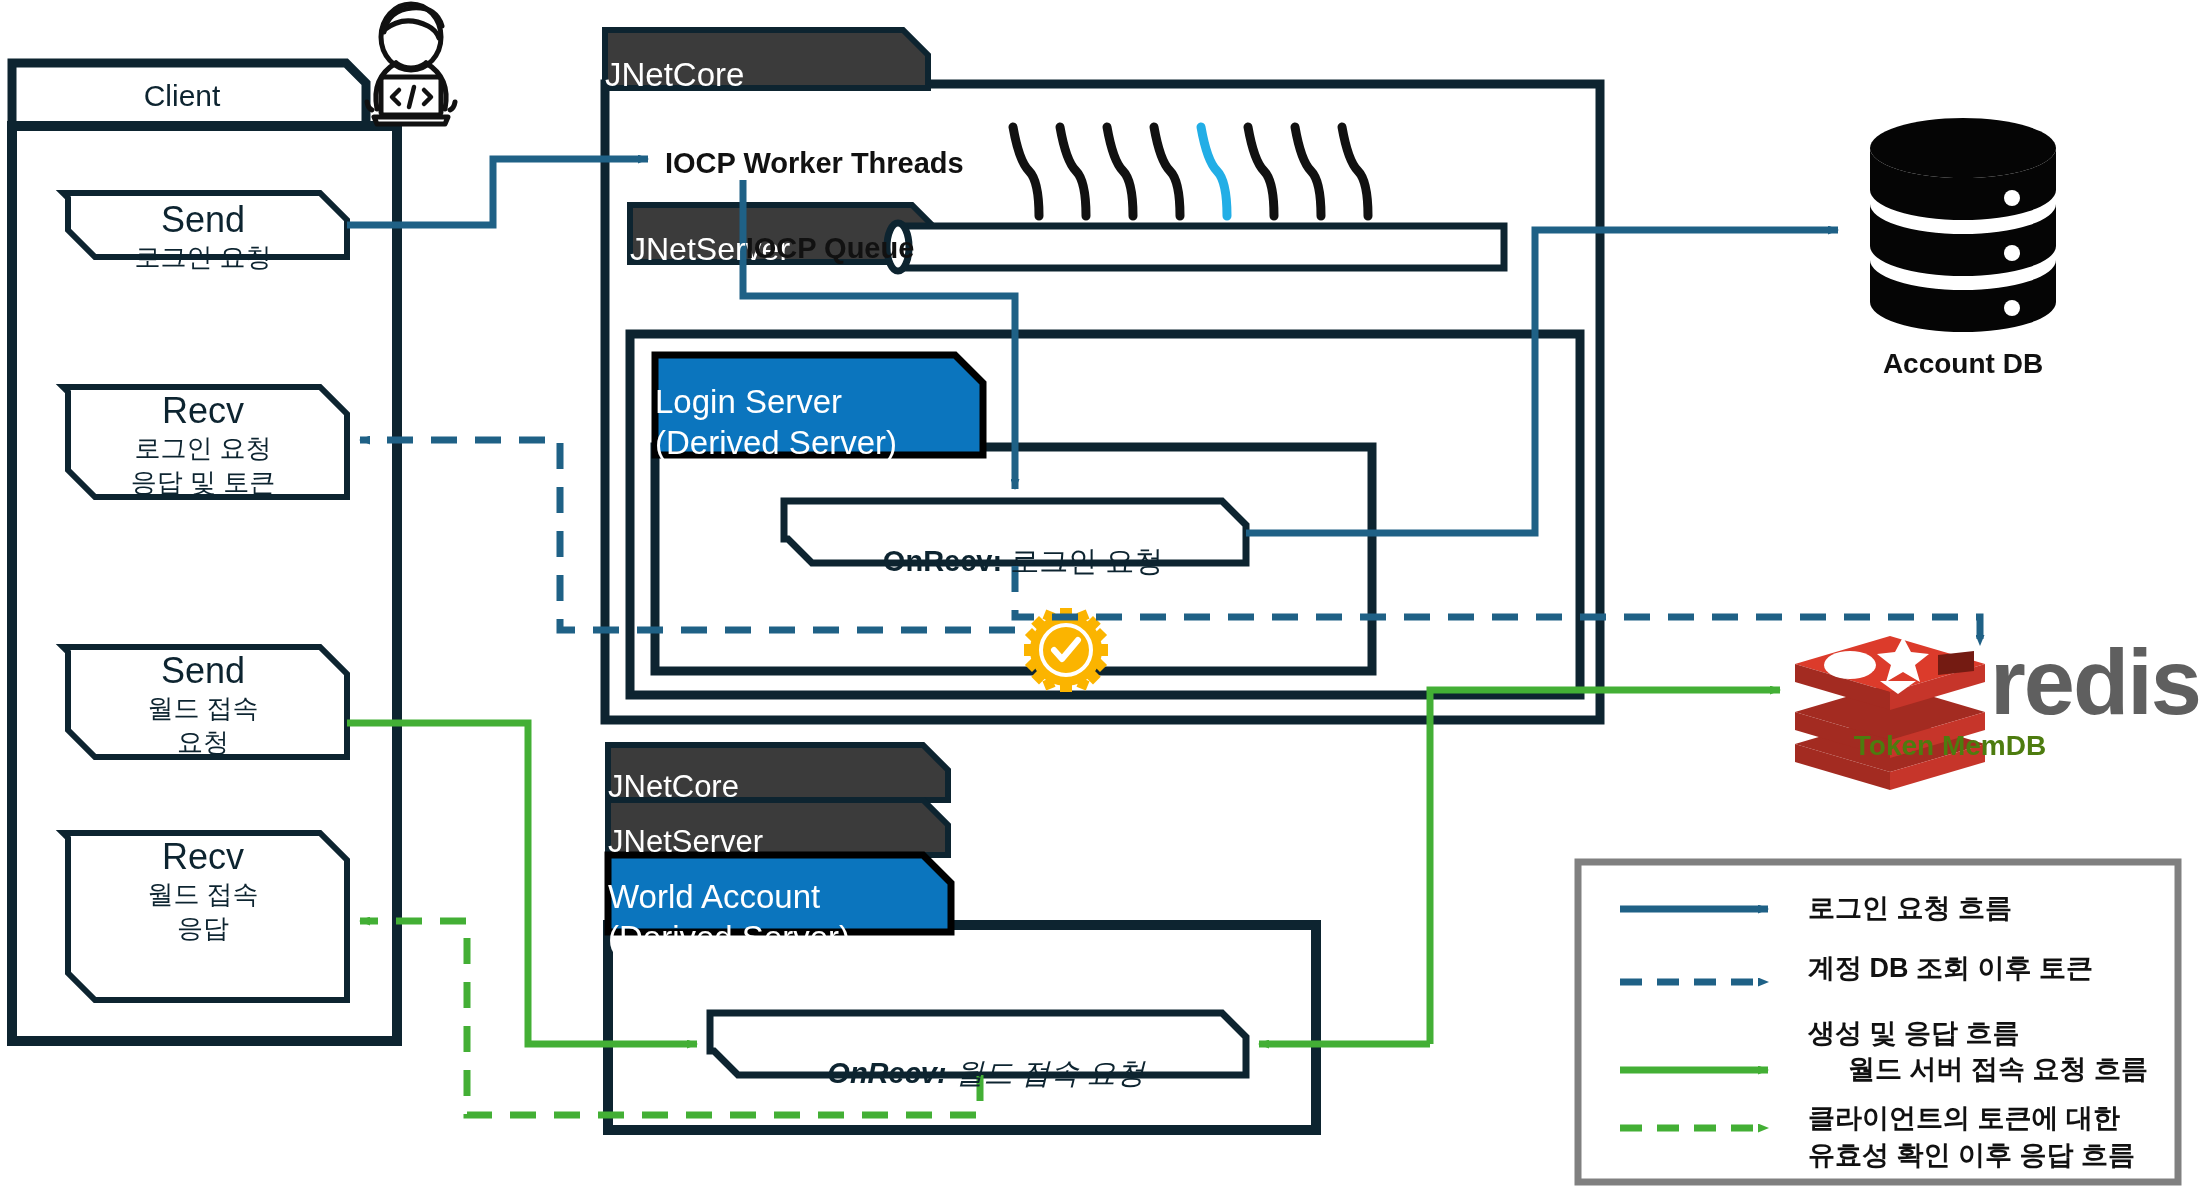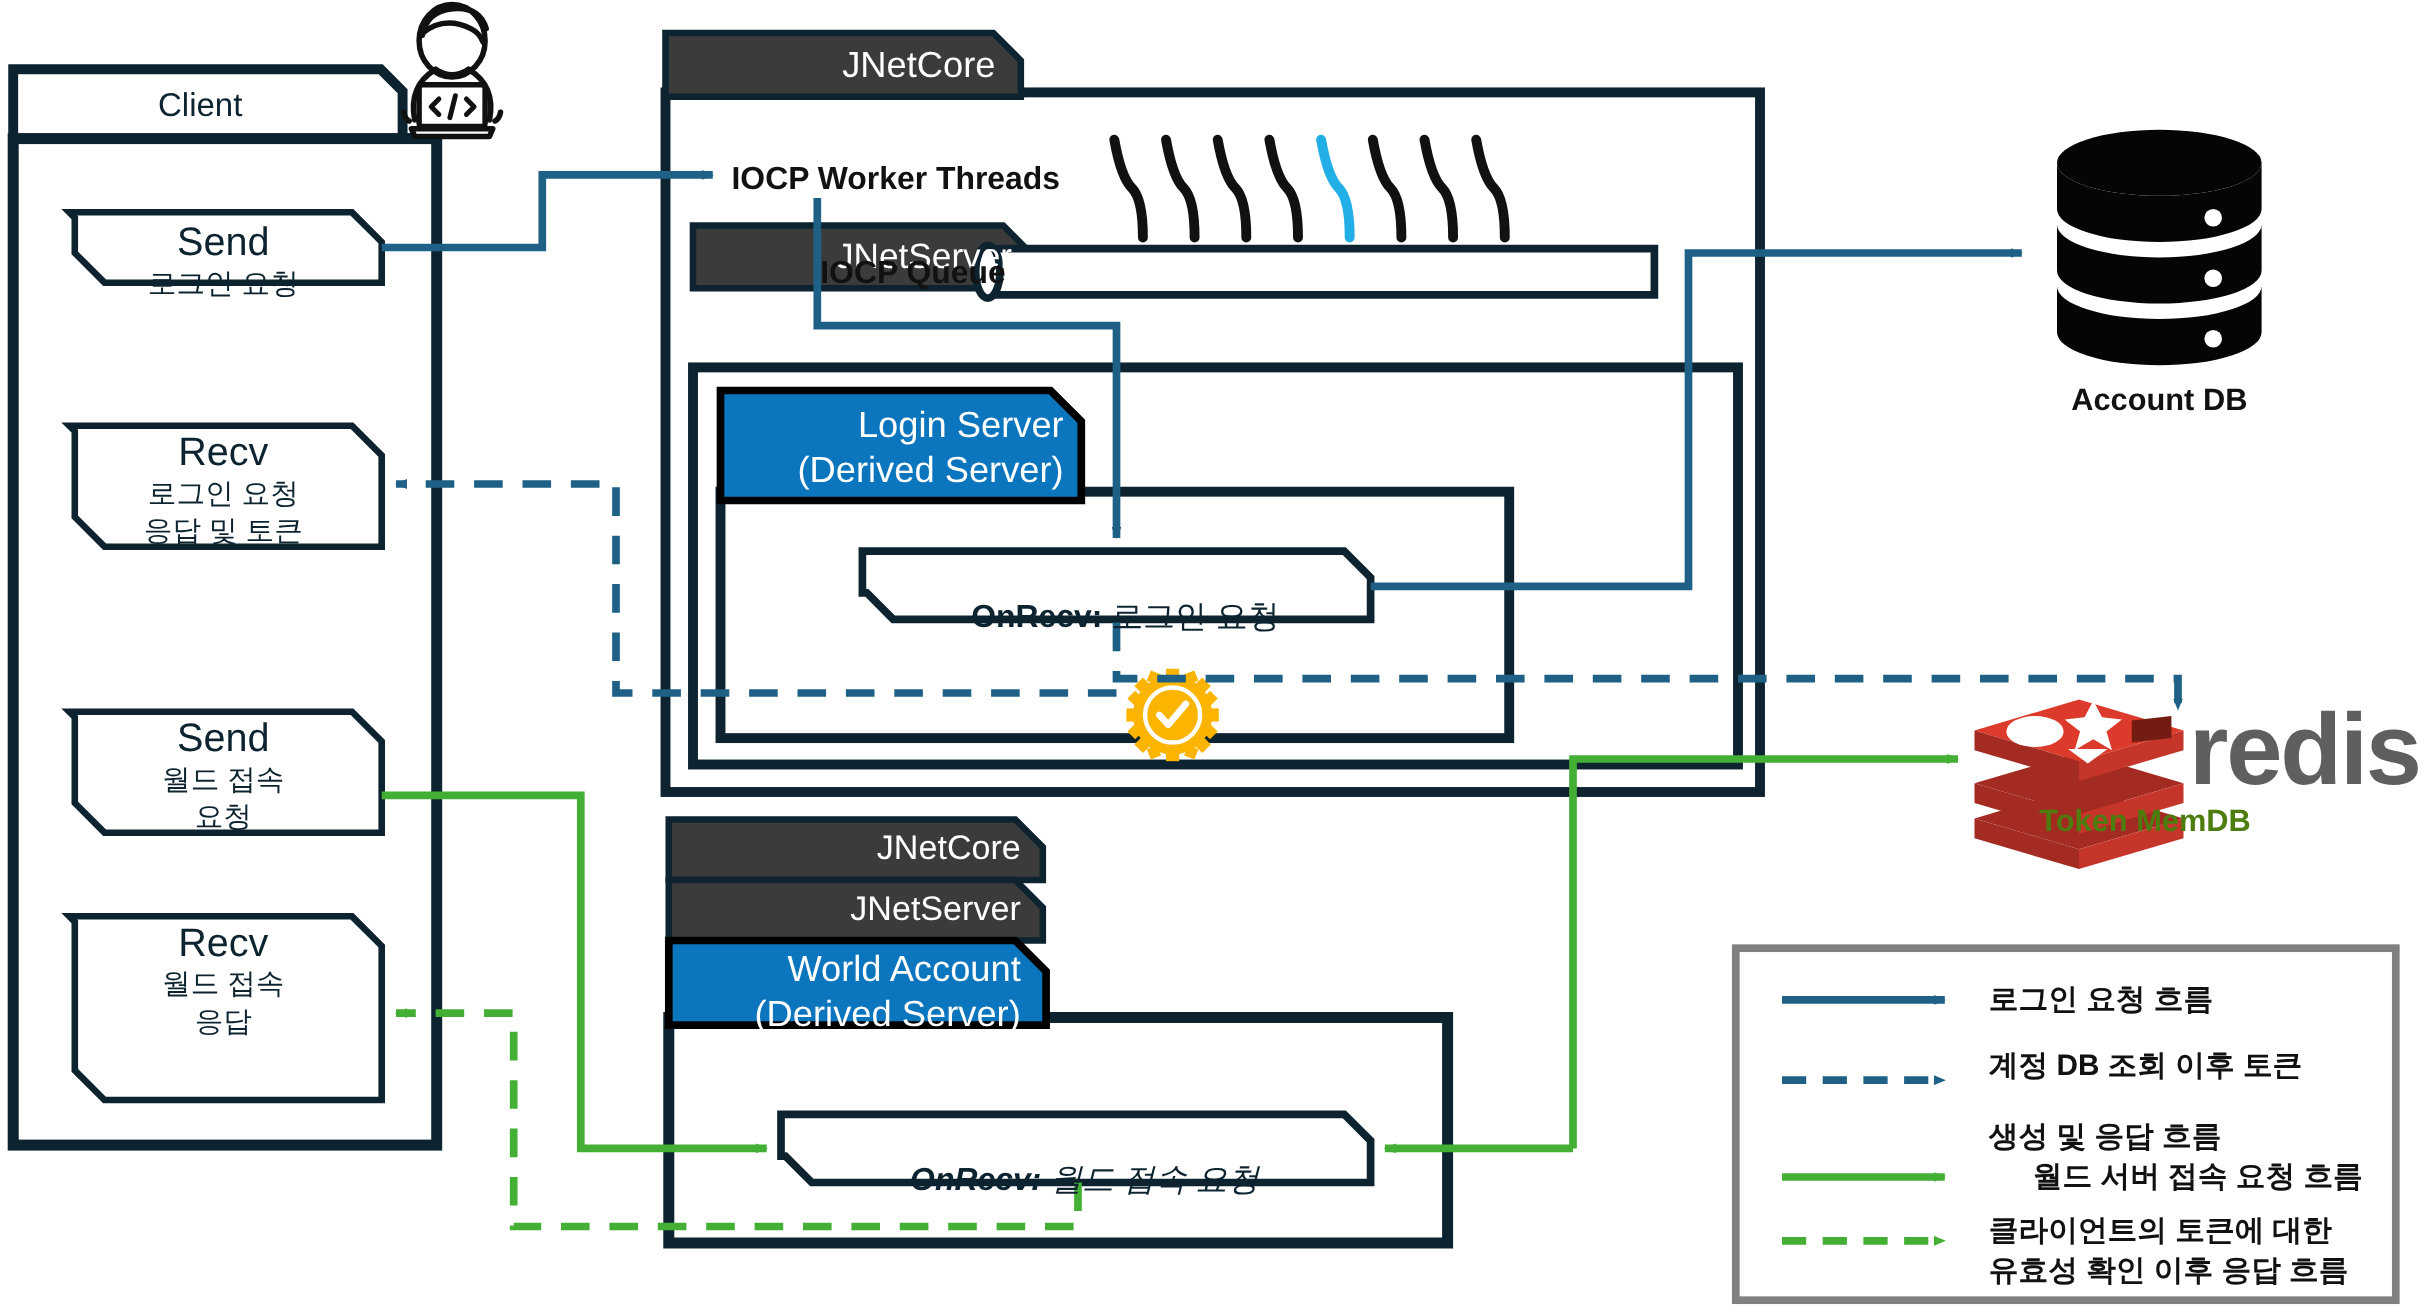--- a/index.html
+++ b/index.html
@@ -1,20 +1,20 @@
 <!DOCTYPE html>
 <html><head>
 <meta charset="utf-8">
 <style>
   html,body{margin:0;padding:0;background:#ffffff;}
   body{font-family:"Liberation Sans","DejaVu Sans",sans-serif;}
   #stage{position:relative;width:2205px;height:1195px;overflow:hidden;background:#fff;}
   #svgroot{position:absolute;left:0;top:0;width:2205px;height:1195px;}
   .txt{position:absolute;color:#0d2430;line-height:1.12;text-align:center;white-space:pre;}
-  .tabtxt{position:absolute;color:#ffffff;line-height:1.14;text-align:right;white-space:pre;}
+  .tabtxt{position:absolute;color:#ffffff;line-height:1.14;text-align:left;white-space:pre;margin-top:16px;}
   .bold{font-weight:bold;}
 </style>
 </head>
 <body>
 
 <div id="stage">
 
 <svg id="svgroot" viewBox="0 0 2205 1195">
   <defs>
     <marker id="ahBlue" markerWidth="11" markerHeight="9" refX="10" refY="4.5" orient="auto" markerUnits="userSpaceOnUse">

